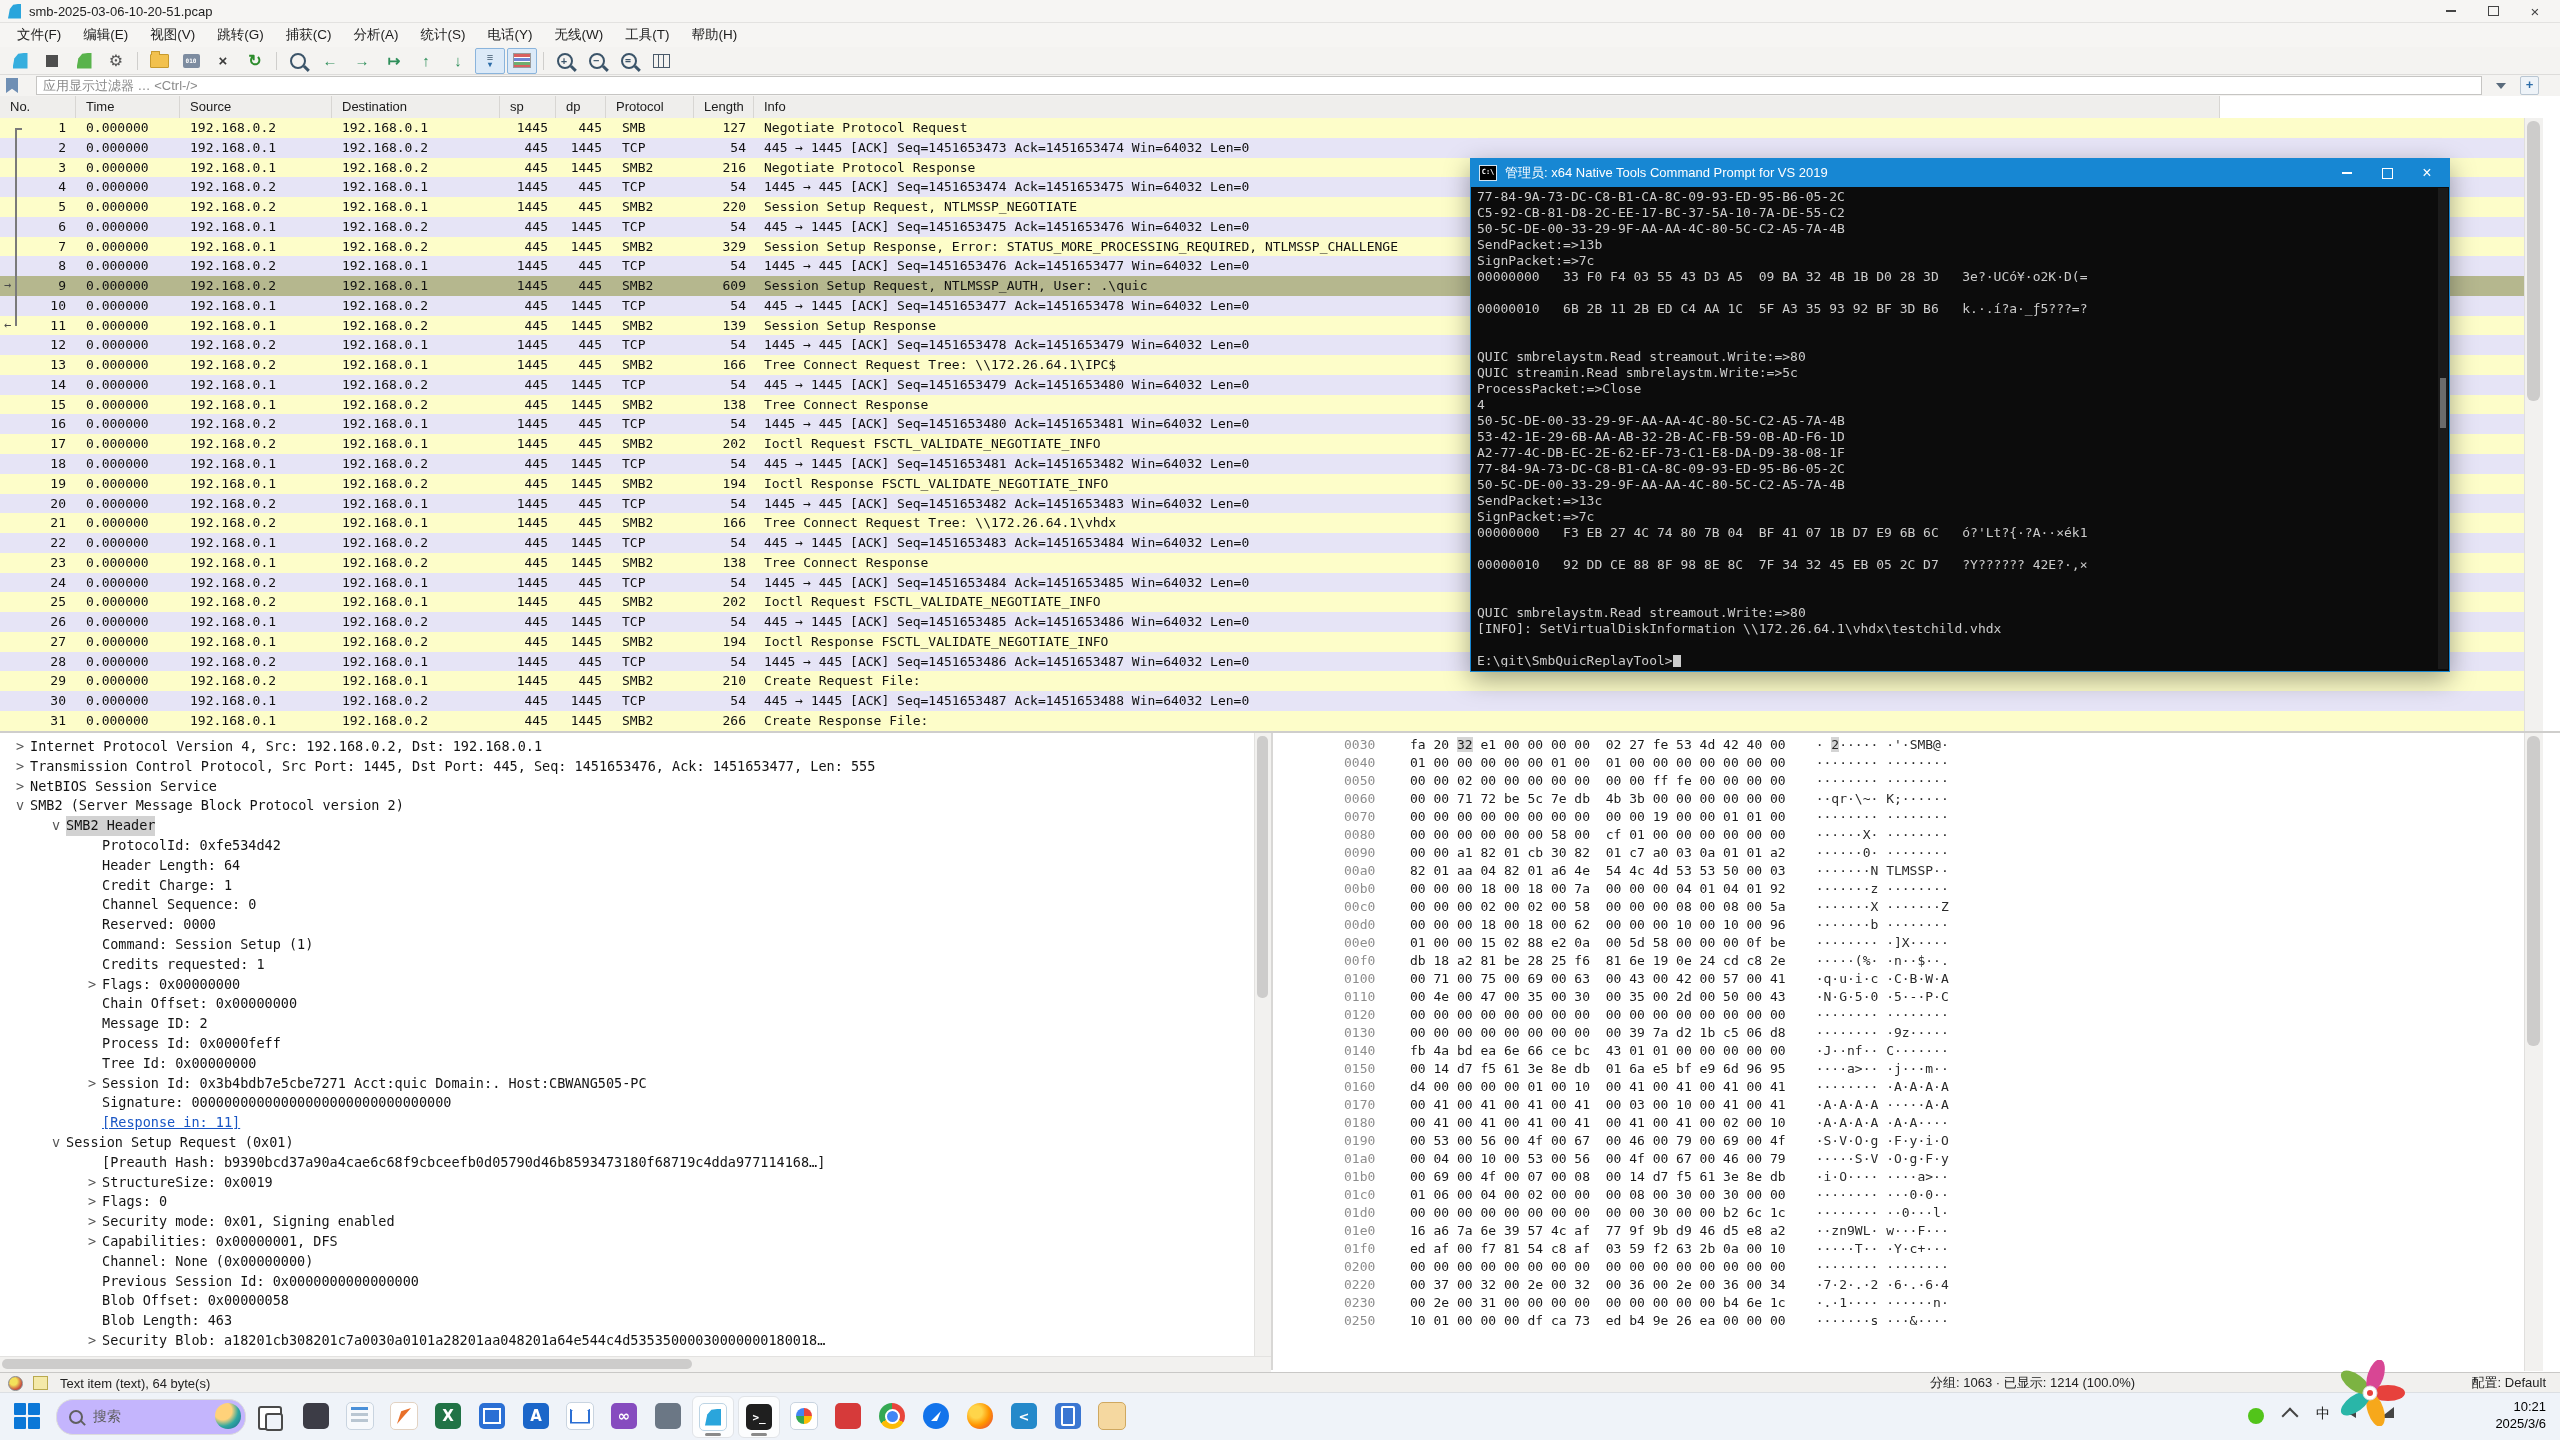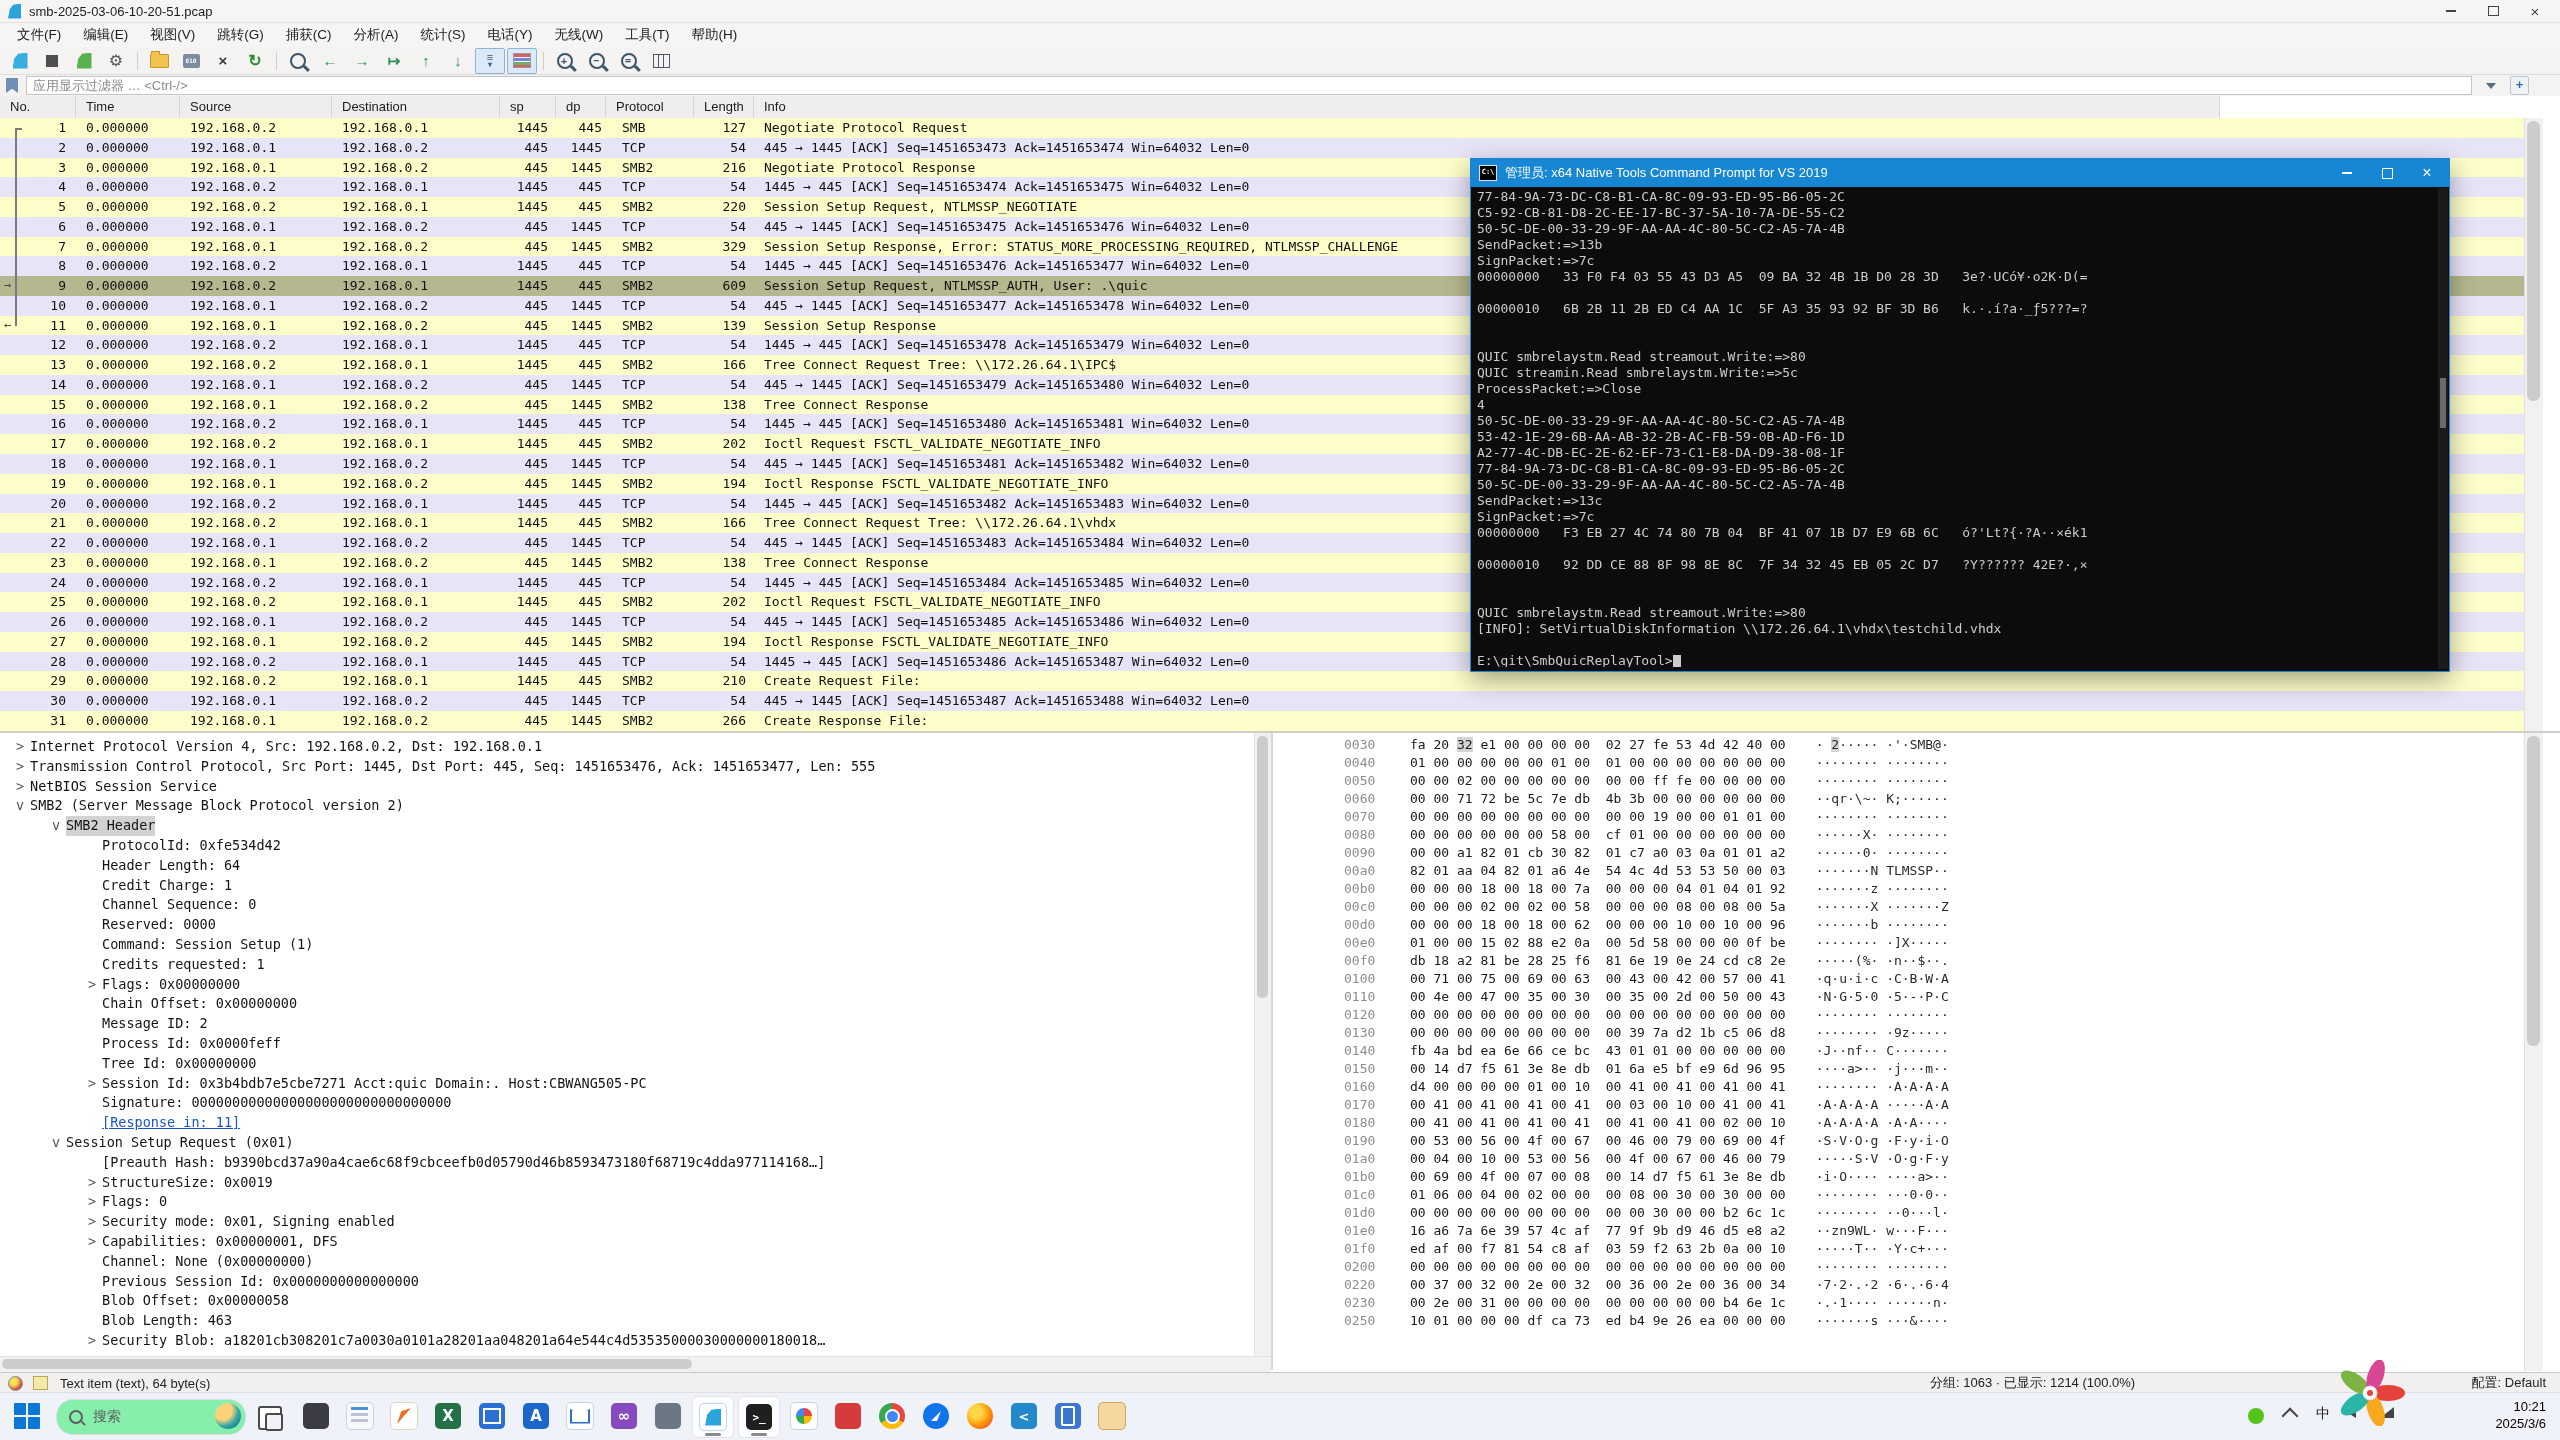--- a/index.html
+++ b/index.html
@@ -32,21 +32,21 @@
   .i-mag{position:relative;width:12px;height:12px;border:2px solid #3b5469;border-radius:50%}
   .i-mag::after{content:"";position:absolute;width:7px;height:2.5px;background:#3b5469;right:-6px;bottom:-3px;transform:rotate(45deg)}
   .i-mag i{position:absolute;font:bold 10px/11px "DejaVu Sans Mono",monospace;font-style:normal;left:2px;top:0;color:#3b5469}
   .i-arrow{font-size:15px;color:#2f8f5b;font-weight:bold}
   .i-autoscroll{font-size:11px;color:#3b5469;line-height:10px;text-align:center}
   .i-autoscroll b{display:block;font-size:8px;color:#2c6ca8;margin-top:-2px}
   .i-colorbars{width:16px;height:13px;border:1px solid #999;background:repeating-linear-gradient(180deg,#d96060 0 3px,#fff 3px 4px,#6f86d6 4px 7px,#fff 7px 8px,#6fae6f 8px 11px,#fff 11px)}
   .i-cols{width:15px;height:12px;border:1px solid #4a5a6a;background:linear-gradient(90deg,transparent 0 4px,#4a5a6a 4px 5px,transparent 5px 9px,#4a5a6a 9px 10px,transparent 10px)}
   #filterbar{position:absolute;left:0;top:75px;width:2560px;height:21px;background:#f4f3f1;display:flex;align-items:center}
   .i-bookmark{width:12px;height:15px;background:#6f8fb4;clip-path:polygon(0 0,100% 0,100% 100%,50% 72%,0 100%);margin-left:6px}
-  #filter-input{margin-left:8px;width:2432px;height:17px;border:1px solid #c6c5c3;background:#fff;font-size:13px;color:#222;padding:0 6px;outline:none}
+  #filter-input{margin-left:18px;width:2432px;height:17px;border:1px solid #c6c5c3;background:#fff;font-size:13px;color:#222;padding:0 6px;outline:none}
   #filter-input::placeholder{color:#8a8a8a}
   .i-chevdown{width:0;height:0;border-left:5px solid transparent;border-right:5px solid transparent;border-top:6px solid #5a6b7c;margin-left:14px}
   .i-plus{margin-left:14px;width:17px;height:17px;border:1px solid #b9c6d2;background:#eef3f8;color:#2c6ca8;font:bold 13px/16px "Liberation Sans",sans-serif;text-align:center;border-radius:2px}
   
   .pgrid{display:grid;grid-template-columns:76px 104px 152px 168px 56px 50px 88px 60px 1fr}
   #plheader{position:absolute;left:0;top:96px;width:2220px;height:22px;background:#efeeec;border-bottom:1px solid #d4d2cf;font-size:13px;color:#1b1b1b}
   #plheader .hc{border-right:1px solid #d8d6d3;line-height:21px;padding-left:10px;overflow:hidden}
   #plist{position:absolute;left:0;top:118px;width:2524px;height:613px;overflow:hidden;background:#fff}
   .prow{height:19.77px;font:13px/19.77px "DejaVu Sans Mono",monospace;color:#111;white-space:pre}
   .prow.smb{background:#fdfdc9}
@@ -105,21 +105,21 @@
   .cg-close{font-size:16px;color:#fff}
   #cmd-content{position:absolute;left:6px;top:30px;width:950px;height:478px;overflow:hidden}
   .cline{height:16px;line-height:16px;font-size:13px;font-family:"DejaVu Sans Mono",monospace;color:#cccccc;white-space:pre}
   .ccursor{display:inline-block;width:8px;height:12px;background:#cccccc;vertical-align:-2px}
   #cmdvscroll{position:absolute;right:1px;top:29px;width:10px;height:481px;background:#1b1b1b}
   #cmdvthumb{position:absolute;left:2px;top:190px;width:6px;height:50px;background:#6b6b6b}
   
   #taskbar{position:absolute;left:0;top:1392px;width:2560px;height:48px;background:#eff3f9;border-top:1px solid #dcdfe3;z-index:30}
   #start-btn{position:absolute;left:14px;top:1403px;width:26px;height:26px;display:grid;grid-template-columns:12px 12px;grid-template-rows:12px 12px;gap:2px;z-index:31}
   #start-btn span{background:#0b77d7;border-radius:1px}
-  #search-pill{position:absolute;left:56px;top:1399px;width:188px;height:34px;background:#86efac;border:1px solid #dcdcdc;border-radius:17px;display:flex;align-items:center;z-index:31}
+  #search-pill{position:absolute;left:56px;top:1399px;width:188px;height:34px;background:#c4b5fd;border:1px solid #dcdcdc;border-radius:17px;display:flex;align-items:center;z-index:31}
   .i-searchmag{position:relative;width:10px;height:10px;border:2px solid #5f5f5f;border-radius:50%;margin-left:12px}
   .i-searchmag::after{content:"";position:absolute;width:6px;height:2px;background:#5f5f5f;right:-5px;bottom:-2px;transform:rotate(45deg)}
   #search-text{margin-left:10px;font-size:14px;color:#5f5f5f}
   #search-img{position:absolute;right:4px;top:3px;width:26px;height:26px;border-radius:50%;background:radial-gradient(circle at 30% 30%,#ffd27a 0 35%,#2fa8a0 60%,#1d5e8c)}
   .i-taskview{position:absolute;left:258px;top:1406px;width:20px;height:20px;border:2px solid #4a4a4a;border-radius:3px;background:#fff;z-index:31}
   .i-taskview::after{content:"";position:absolute;left:5px;top:5px;width:14px;height:14px;background:#eff3f9;border:2px solid #4a4a4a;border-radius:3px}
   #apps{position:absolute;left:296px;top:1396px;display:flex;gap:4px;z-index:31}
   .tapp{width:40px;height:40px;border-radius:6px;display:flex;align-items:center;justify-content:center;position:relative}
   .tapp.active{background:rgba(255,255,255,.8);border:1px solid #e1e4e8}
   .tind{position:absolute;bottom:1px;left:50%;transform:translateX(-50%);width:16px;height:3px;border-radius:2px;background:#8a8a8a}

